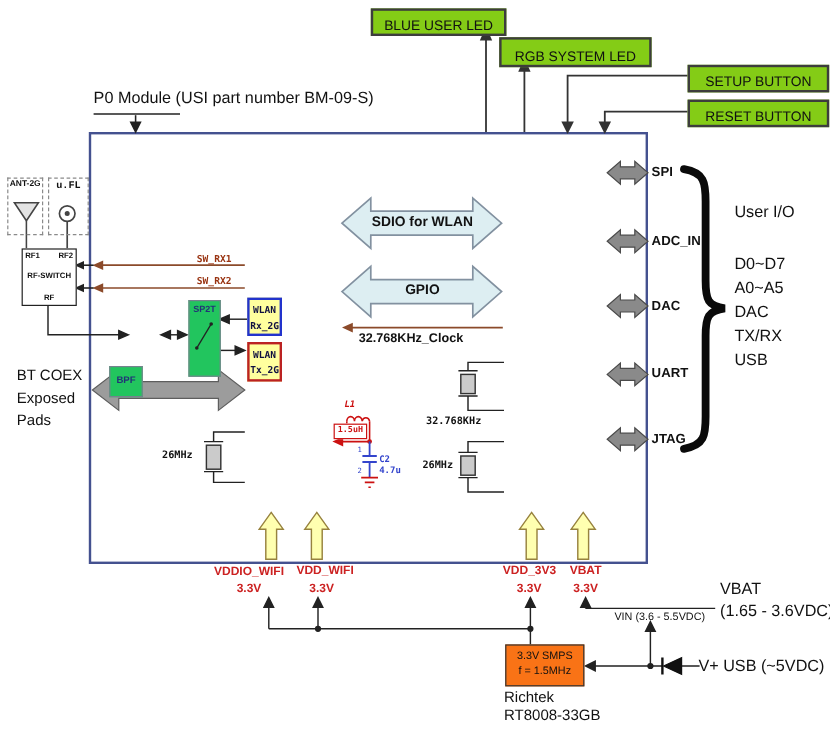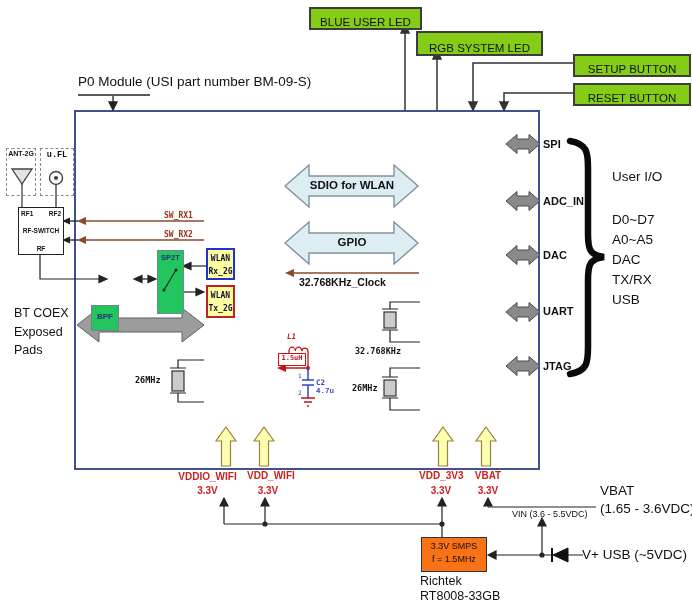--- a/index.html
+++ b/index.html
@@ -239,21 +239,21 @@
     <div>Pads</div>
   </div>
 
   <div class="lbl mono b rgt" style="left:135px;top:375px;width:34px;font-size:8.5px;">26MHz</div>
   <div class="lbl mono b" style="left:355px;top:346px;font-size:8.5px;">32.768KHz</div>
   <div class="lbl mono b rgt" style="left:352px;top:383px;width:30px;font-size:8.5px;">26MHz</div>
 
   <div class="lbl mono b" style="left:287px;top:332px;font-size:7.5px;color:#cc1111;font-style:italic;">L1</div>
   <div class="lbl l1val mono b" style="left:278px;top:353px;width:26px;height:11px;">1.5uH</div>
   <div class="lbl mono b" style="left:316px;top:378px;font-size:7.5px;color:#3344cc;">C2</div>
-  <div class="lbl mono b" style="left:316px;top:387px;font-size:7.5px;color:#3344cc;font-family:Liberation Mono, monospace;">4.7u</div>
+  <div class="lbl mono b" style="left:316px;top:387px;font-size:7.5px;color:#3344cc;">4.7u</div>
   <div class="lbl mono" style="left:298px;top:372px;font-size:6px;color:#3344cc;">1</div>
   <div class="lbl mono" style="left:298px;top:389px;font-size:6px;color:#3344cc;">2</div>
 
   <div class="lbl iolbl" style="left:543px;top:138px;">SPI</div>
   <div class="lbl iolbl" style="left:543px;top:195px;">ADC_IN</div>
   <div class="lbl iolbl" style="left:543px;top:249px;">DAC</div>
   <div class="lbl iolbl" style="left:543px;top:305px;">UART</div>
   <div class="lbl iolbl" style="left:543px;top:360px;">JTAG</div>
 
   <div class="lbl bigtxt" style="left:612px;top:169px;">User I/O</div>

